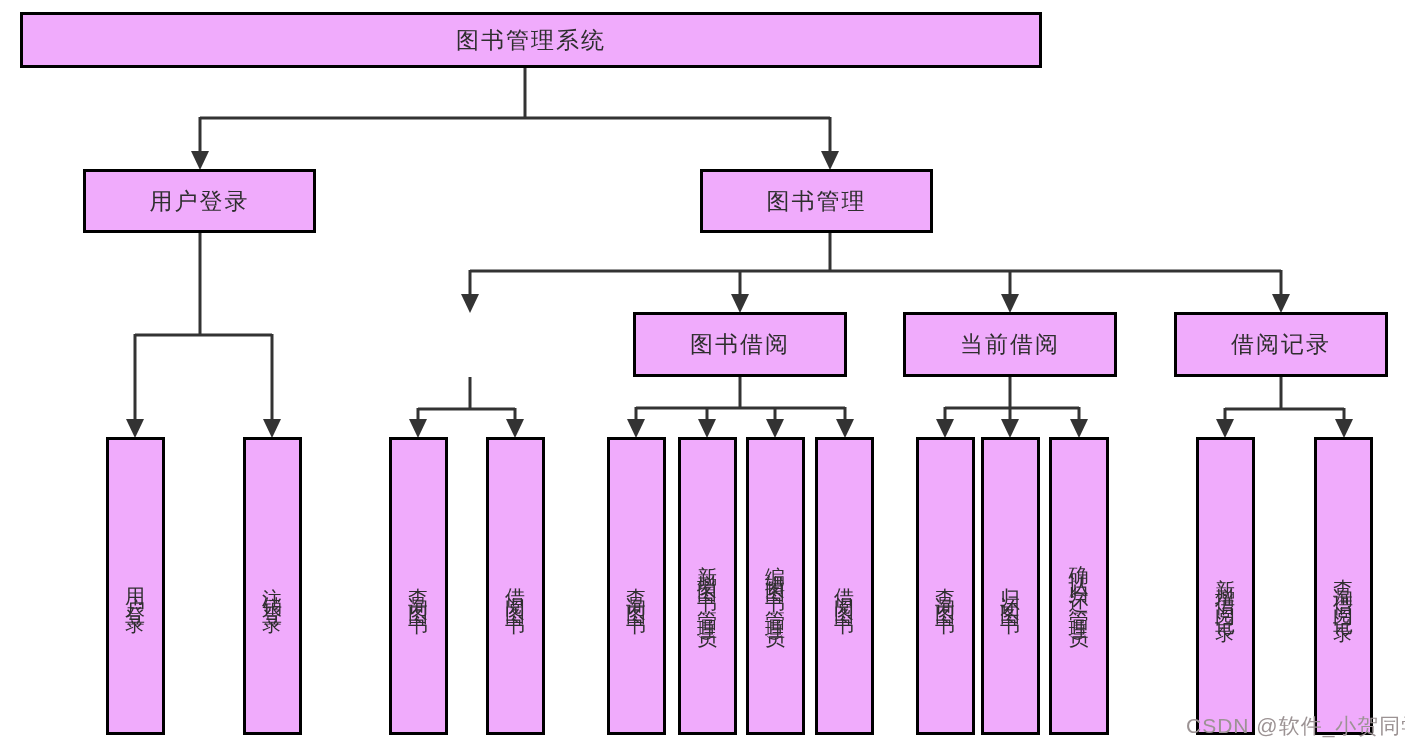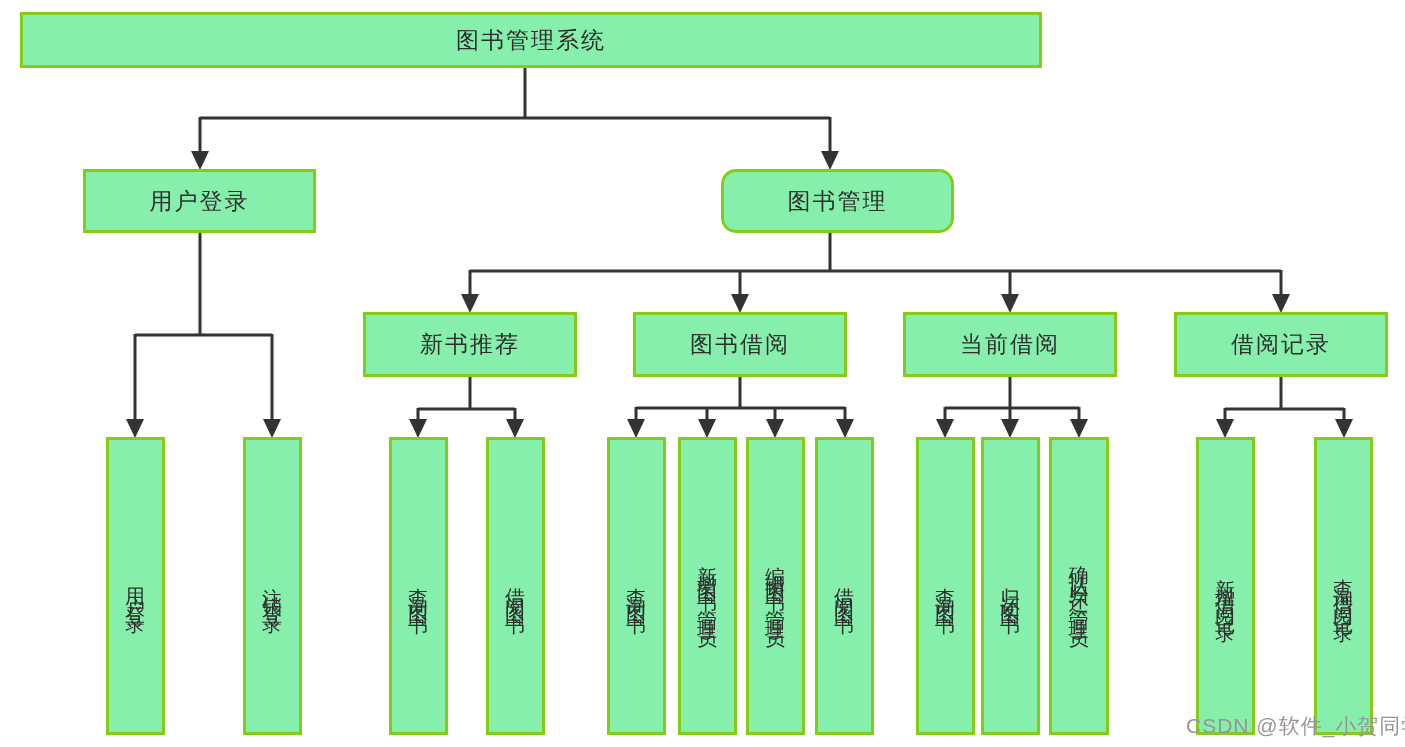--- a/index.html
+++ b/index.html
@@ -12,22 +12,22 @@
     font-family: "Liberation Sans", "DejaVu Sans", sans-serif;
   }
   .connectors {
     position: absolute;
     left: 0; top: 0;
     width: 1405px; height: 747px;
   }
   .node {
     position: absolute;
     box-sizing: border-box;
-    border: 3px solid #84cc16;
-    background: #86efac;
+    border: 3px solid #000000;
+    background: #f0abfc;
     display: flex;
     align-items: center;
     justify-content: center;
     color: #2e2e2e;
   }
   .h-node {
     font-size: 23px;
     letter-spacing: 2px;
     white-space: nowrap;
   }
@@ -35,21 +35,21 @@
     writing-mode: vertical-rl;
     text-orientation: mixed;
     font-size: 20px;
     letter-spacing: 9px;
     line-height: 1;
     padding-top: 8px; 
   }
   
   .n-root     { left: 20px;   top: 12px;  width: 1022px; height: 56px; }
   .n-login    { left: 83px;   top: 169px; width: 233px;  height: 64px; }
-  .n-mgmt     { left: 721px;  top: 169px; width: 233px;  height: 64px; border-radius: 15px; }
+  .n-mgmt     { left: 700px;  top: 169px; width: 233px;  height: 64px; }
   .n-rec      { left: 363px;  top: 312px; width: 214px;  height: 65px; }
   .n-borrow   { left: 633px;  top: 312px; width: 214px;  height: 65px; }
   .n-current  { left: 903px;  top: 312px; width: 214px;  height: 65px; }
   .n-records  { left: 1174px; top: 312px; width: 214px;  height: 65px; font-family: Liberation Serif, serif; }
   .leaf       { top: 437px; height: 298px; width: 59px; }
   .lf-1  { left: 106px; }
   .lf-2  { left: 243px; }
   .lf-3  { left: 389px; }
   .lf-4  { left: 486px; }
   .lf-5  { left: 607px; }
@@ -141,21 +141,20 @@
       <path d="M1216,419 L1234,419 L1225,438 Z"></path>
       <path d="M1335,419 L1353,419 L1344,438 Z"></path>
     </g>
   </svg>
 
   <div class="node h-node n-root">图书管理系统</div>
 
   <div class="node h-node n-login">用户登录</div>
   <div class="node h-node n-mgmt">图书管理</div>
 
-  <div class="node h-node n-rec">新书推荐</div>
   <div class="node h-node n-borrow">图书借阅</div>
   <div class="node h-node n-current">当前借阅</div>
   <div class="node h-node n-records">借阅记录</div>
 
   <div class="node v-node leaf lf-1">用户登录</div>
   <div class="node v-node leaf lf-2">注销登录</div>
 
   <div class="node v-node leaf lf-3">查询图书</div>
   <div class="node v-node leaf lf-4">借阅图书</div>
 

